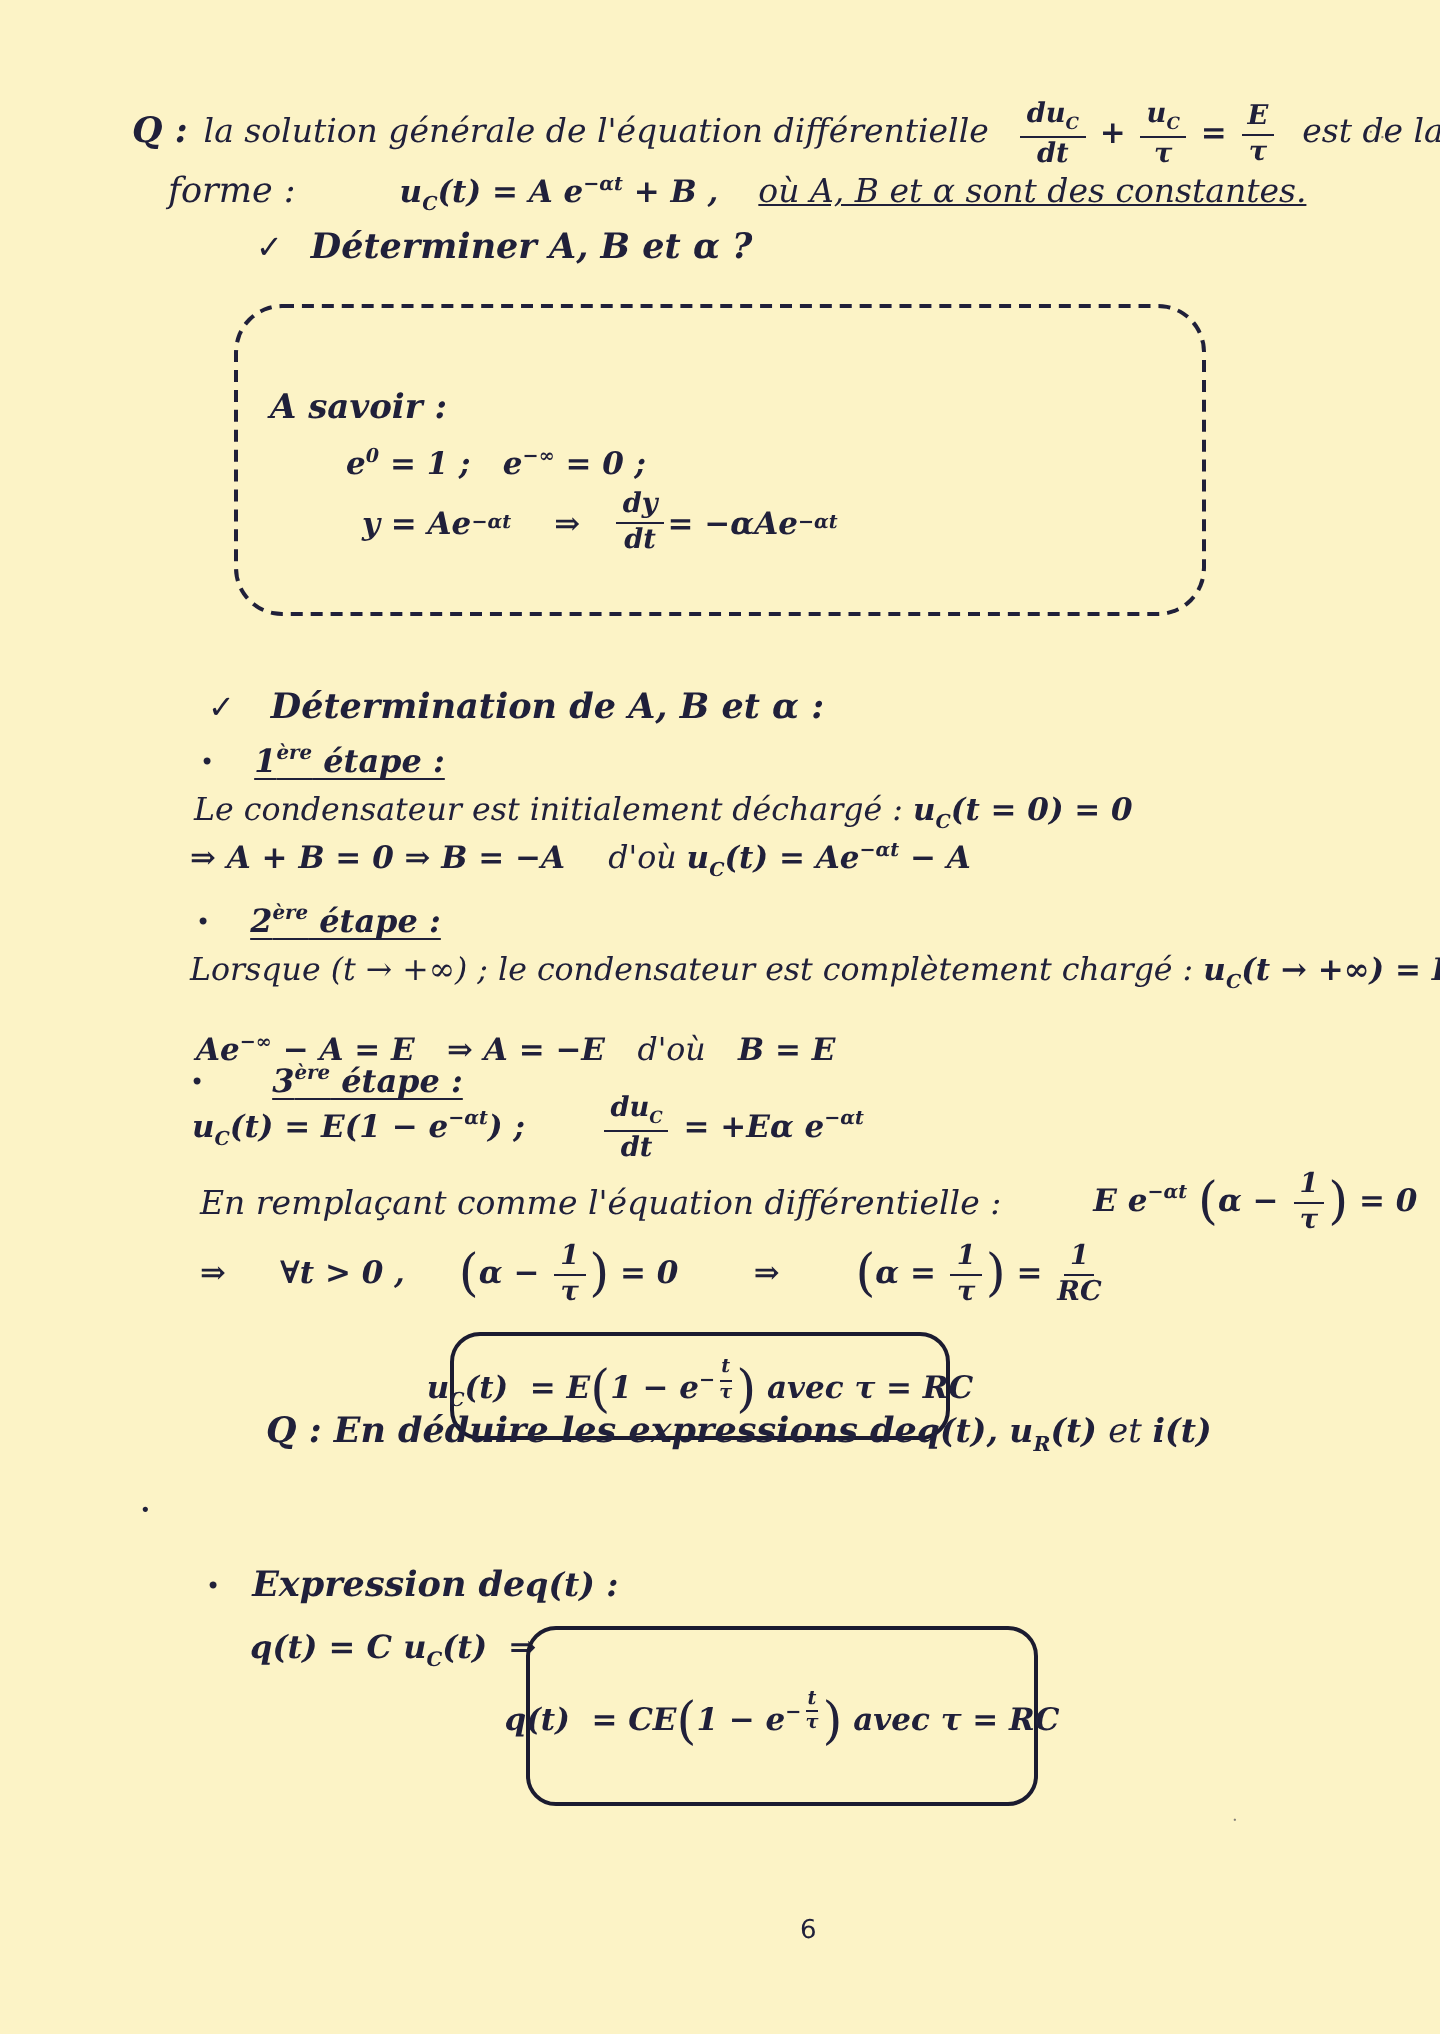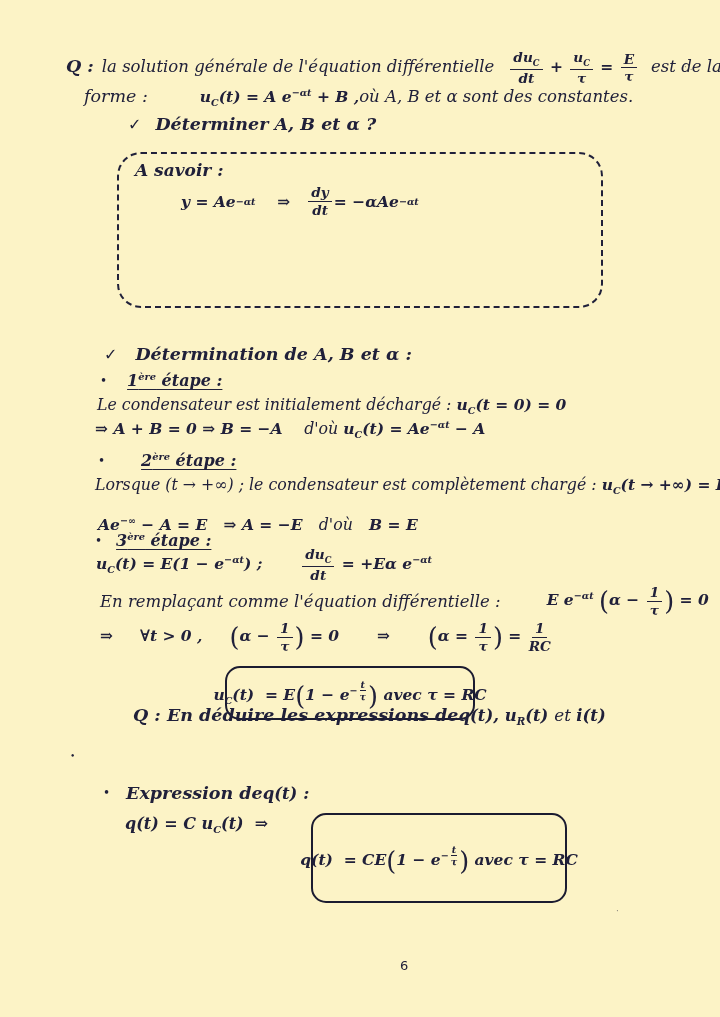--- a/index.html
+++ b/index.html
@@ -27,21 +27,21 @@
   .frac .num{padding:0 3px 1px;border-bottom:1.6px solid currentColor;}
   .frac .den{padding-top:1px;}
   sup .frac{font-size:1em;}
   sup .frac .num{border-bottom-width:1px;padding:0 1px 0;}
   .bp{font-weight:normal;font-style:normal;font-size:1.65em;line-height:0.8;vertical-align:middle;}
   .savoir{
     position:absolute;left:117px;top:152px;width:452px;height:140px;
     border:2.5px dashed #20203a;border-radius:24px;
     padding:4px 14px 8px 16px;
   }
-  .savoir .sv-title{font-style:italic;font-weight:bold;font-size:17px;line-height:25px;}
+  .savoir .sv-title{font-style:italic;font-weight:bold;font-size:17px;line-height:25px;margin-top:34px;}
   .savoir .sv-p{white-space:normal;font-size:16px;line-height:24px;}
   .savoir .sv-p .it{font-size:16px;}
   .sv-line{margin-left:38px;line-height:23px;}
   .sv-line-y{margin-left:46px;margin-top:2px;display:flex;align-items:center;}
   .rbox{
     position:absolute;border:2.5px solid #1b1b30;border-radius:15px;
     display:flex;flex-direction:column;align-items:center;justify-content:center;
     background:transparent;
   }
   .pagenum{position:absolute;font-family:"DejaVu Sans",sans-serif;font-size:13px;font-style:normal;}
@@ -62,30 +62,31 @@
       </span> = <span class="frac">
         <span class="num">E</span>
         <span class="den">τ</span>
       </span></span>
   <span class="it" style="margin-left:12px;">est de la</span>
 </div>
 
 <div class="line" style="left:84px;top:86px;">
   <span class="it big">forme :</span>
   <span class="f" style="margin-left:52px;">u<sub>C</sub>(t) = A e<sup>−αt</sup> + B ,</span>
-  <span class="it" style="margin-left:0;">où A, B et α sont des constantes.</span>
+  <span class="it" style="margin-left:20px;text-decoration:underline;">où A, B et α sont des constantes.</span>
 </div>
 
 <div class="line" style="left:128px;top:114px;">
   <span class="chk">✓</span>
   <span class="b big" style="margin-left:14px;text-align:center;">Déterminer A, B et α ?</span>
 </div>
 
 <div class="savoir">
   <div class="sv-title">A savoir :</div>
+  <div class="sv-line f">e<sup>0</sup> = 1 ;&nbsp;&nbsp; e<sup>−∞</sup> = 0 ;</div>
   <div class="sv-line-y f">y = Ae<sup>−αt</sup>&nbsp;&nbsp;&nbsp; ⇒&nbsp;&nbsp;&nbsp; <span class="frac">
         <span class="num">dy</span>
         <span class="den">dt</span>
       </span> = −αAe<sup>−αt</sup></div>
 </div>
 
 <div class="line" style="left:104px;top:344px;">
   <span class="chk">✓</span>
   <span class="b big" style="margin-left:18px;">Détermination de A, B et α :</span>
 </div>
@@ -96,32 +97,32 @@
 </div>
 <div class="line" style="left:97px;top:395px;">
   <span class="f"><span class="it">Le condensateur est initialement déchargé : </span>u<sub>C</sub>(t = 0) = 0</span>
 </div>
 <div class="line" style="left:95px;top:419px;">
   <span class="f">⇒ A + B = 0 ⇒ B = −A&nbsp;&nbsp;&nbsp; <span class="it">d'où </span>u<sub>C</sub>(t) = Ae<sup>−αt</sup> − A</span>
 </div>
 
 <div class="line" style="left:98px;top:451px;">
   <span class="bullet">•</span>
-  <span class="f ul" style="margin-left:36px;font-size:16px;">2<sup>ère</sup> étape :</span>
+  <span class="f ul" style="margin-left:20px;font-size:16px;">2<sup>ère</sup> étape :</span>
 </div>
 <div class="line" style="left:95px;top:475px;">
   <span class="f"><span class="it">Lorsque (t → +∞) ; le condensateur est complètement chargé : </span>u<sub>C</sub>(t → +∞) = E</span>
 </div>
 <div class="line" style="left:98px;top:515px;">
   <span class="f">Ae<sup>−∞</sup> − A = E&nbsp;&nbsp; ⇒ A = −E&nbsp;&nbsp; <span class="it">d'où</span>&nbsp;&nbsp; B = E</span>
 </div>
 
 <div class="line" style="left:95px;top:531px;">
   <span class="bullet">•</span>
-  <span class="f ul" style="margin-left:14px;font-size:16px;">3<sup>ère</sup> étape :</span>
+  <span class="f ul" style="margin-left:34px;font-size:16px;">3<sup>ère</sup> étape :</span>
 </div>
 <div class="line" style="left:96px;top:547px;align-items:center;">
   <span class="f">u<sub>C</sub>(t) = E(1 − e<sup>−αt</sup>) ;&nbsp;&nbsp;&nbsp;&nbsp;&nbsp;&nbsp; <span class="frac">
         <span class="num">du<sub>C</sub></span>
         <span class="den">dt</span>
       </span> = +Eα e<sup>−αt</sup></span>
 </div>
 <div class="line" style="left:100px;top:585px;align-items:center;">
   <span class="it">En remplaçant comme l'équation différentielle :</span>
   <span class="f" style="margin-left:46px;">E e<sup>−αt</sup> <span class="bp">(</span>α − <span class="frac">
@@ -158,21 +159,21 @@
 <div class="line" style="left:103px;top:783px;">
   <span class="bullet">•</span>
   <span class="b big" style="margin-left:16px;">Expression de </span>
   <span class="f" style="font-size:16.5px;">q(t) :</span>
 </div>
 
 <div class="line" style="left:125px;top:814px;">
   <span class="f" style="font-size:16px;">q(t) = C u<sub>C</sub>(t)&nbsp; ⇒</span>
 </div>
 
-<div class="rbox" style="left:263px;top:813px;width:252px;height:86px;gap:3px;margin-left:48px;">
+<div class="rbox" style="left:263px;top:813px;width:252px;height:86px;gap:3px;">
   <span class="f">q(t)&nbsp; = CE<span class="bp">(</span>1 − e<sup>−<span class="frac">
           <span class="num">t</span>
           <span class="den">τ</span>
         </span></sup><span class="bp">)</span> avec τ = RC</span>
 </div>
 
 <div class="pagenum" style="left:400px;top:958px;">6</div>
 <div class="artifact" style="left:684px;top:62px;">· .</div>
 <div class="artifact" style="left:616px;top:906px;">·</div>
 

